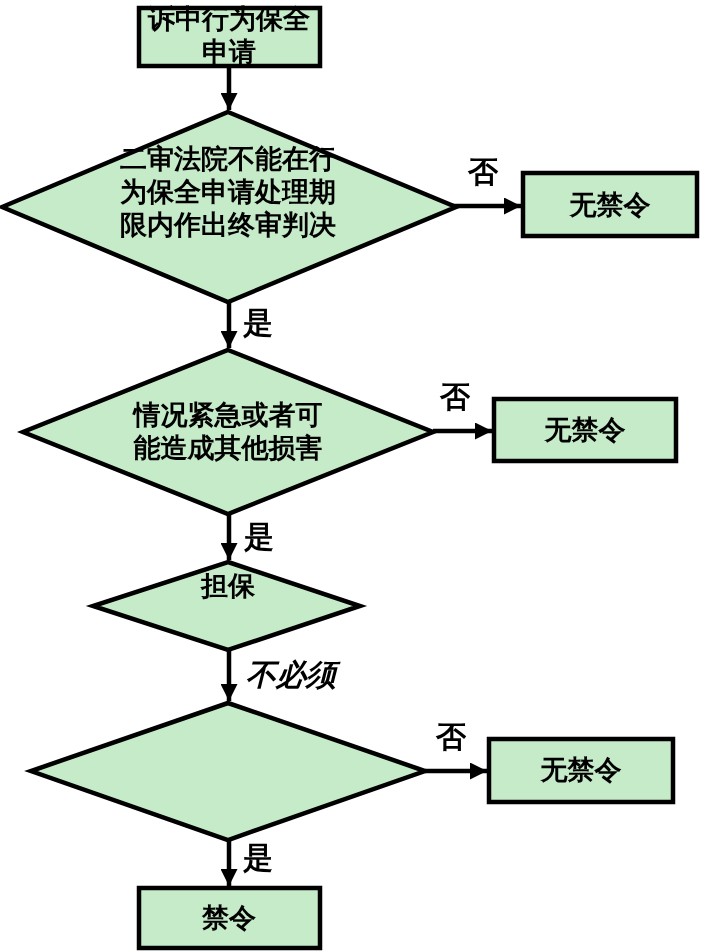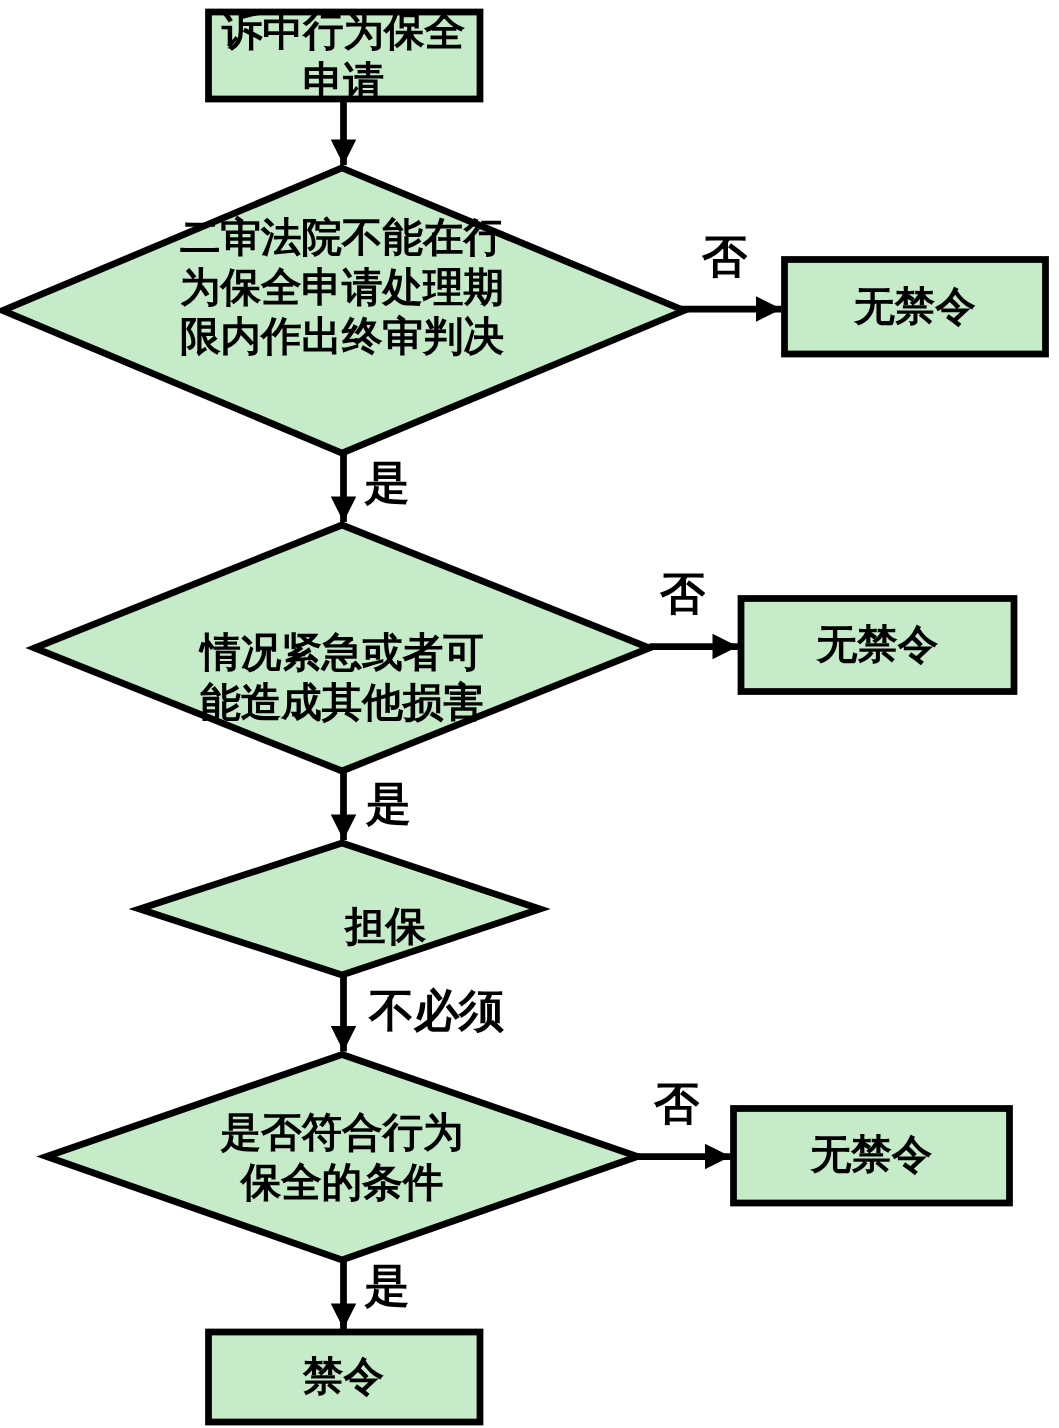--- a/index.html
+++ b/index.html
@@ -57,35 +57,33 @@
 
     <polygon class="shape" points="228,562 360,606 228,650 93,606" stroke-width="4.5" fill="#c6ebc9"></polygon>
 
     <polygon class="shape" points="228,703 425,771 228,840 31,771" stroke-width="4.5" fill="#c6ebc9"></polygon>
 
     <rect class="shape" x="489" y="739" width="184" height="63" stroke-width="4.5" fill="#c6ebc9"></rect>
 
     <rect class="shape" x="139" y="888" width="181" height="60" stroke-width="4.5" fill="#c6ebc9"></rect>
   </svg>
 
-  <div class="label node-label" style="left:229px; top:38px;">诉中行为保全
+  <div class="label node-label" style="left:229px; top:38px;font-family:Liberation Mono, monospace;">诉中行为保全
 申请</div>
   <div class="label node-label" style="left:228px; top:192px;">二审法院不能在行
 为保全申请处理期
 限内作出终审判决</div>
   <div class="label node-label" style="left:610px; top:205px;">无禁令</div>
-  <div class="label node-label" style="left:228px; top:432px;margin-top:20px;">情况紧急或者可
+  <div class="label node-label" style="left:228px; top:432px;">情况紧急或者可
 能造成其他损害</div>
   <div class="label node-label" style="left:585px; top:430px;">无禁令</div>
-  <div class="label node-label" style="left:228px; top:618px;margin-left:29px;">担保</div>
-  <div class="label node-label" style="left:228px; top:772px;">是否符合行为
-保全的条件</div>
+  <div class="label node-label" style="left:228px; top:586px;">担保</div>
   <div class="label node-label" style="left:581px; top:770px;">无禁令</div>
   <div class="label node-label" style="left:229px; top:918px;text-align:center;">禁令</div>
 
   <div class="label edge-label" style="left:483px; top:172px;">否</div>
   <div class="label edge-label" style="left:258px; top:323px;">是</div>
   <div class="label edge-label" style="left:455px; top:397px;">否</div>
   <div class="label edge-label" style="left:259px; top:537px;">是</div>
-  <div class="label edge-label" style="left:291px; top:675px;">不必须</div>
+  <div class="label edge-label" style="left:291px; top:675px;font-style:italic;">不必须</div>
   <div class="label edge-label" style="left:451px; top:737px;">否</div>
   <div class="label edge-label" style="left:258px; top:858px;">是</div>
 </div>
 
 </body></html>

